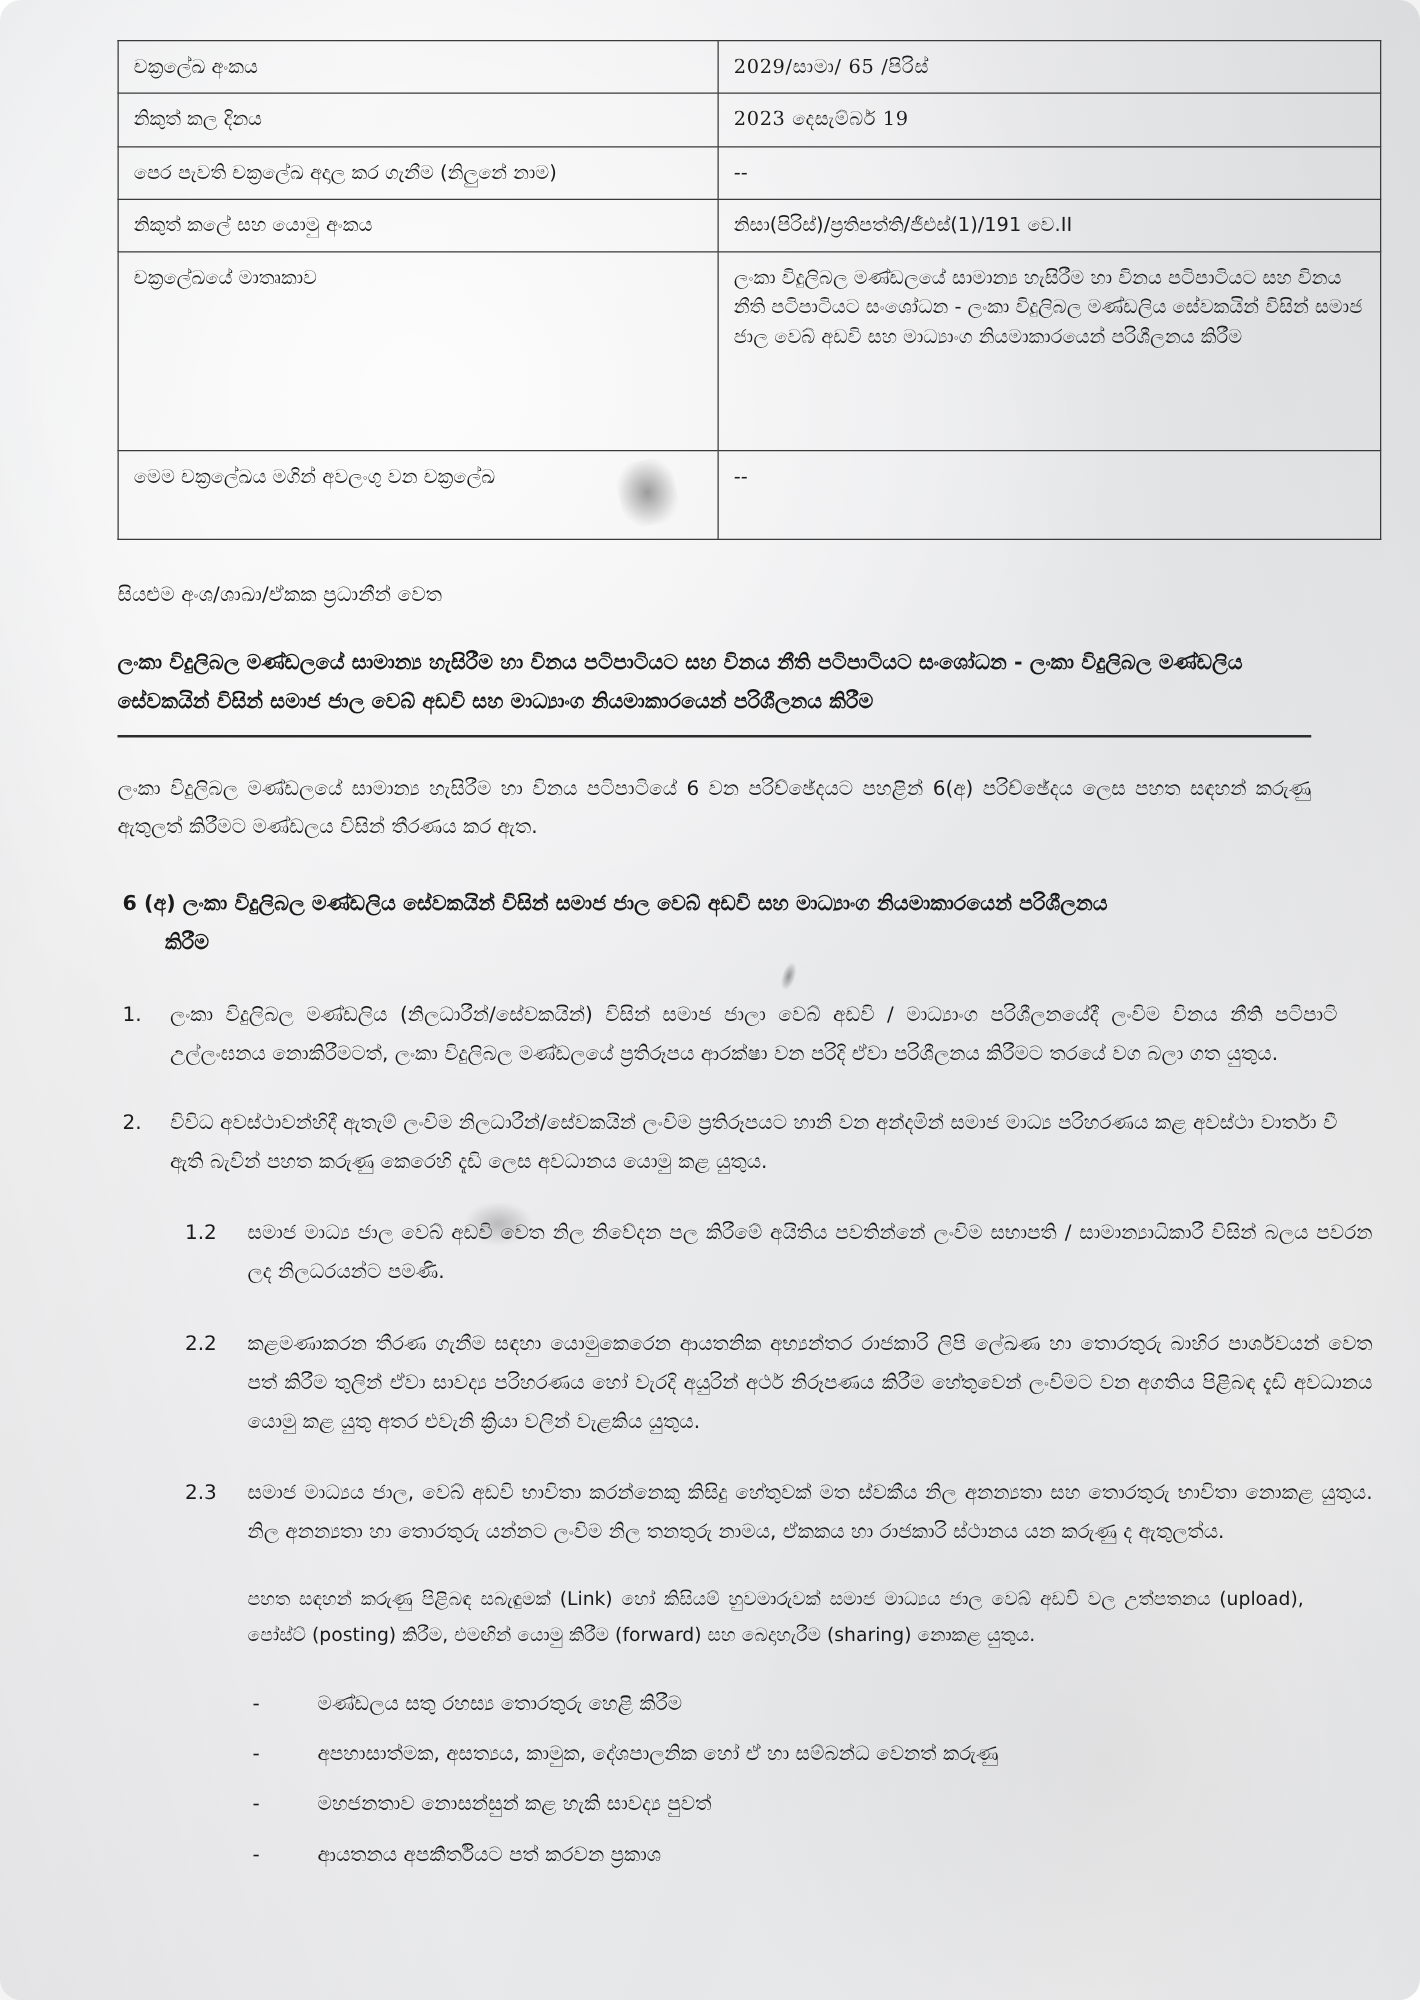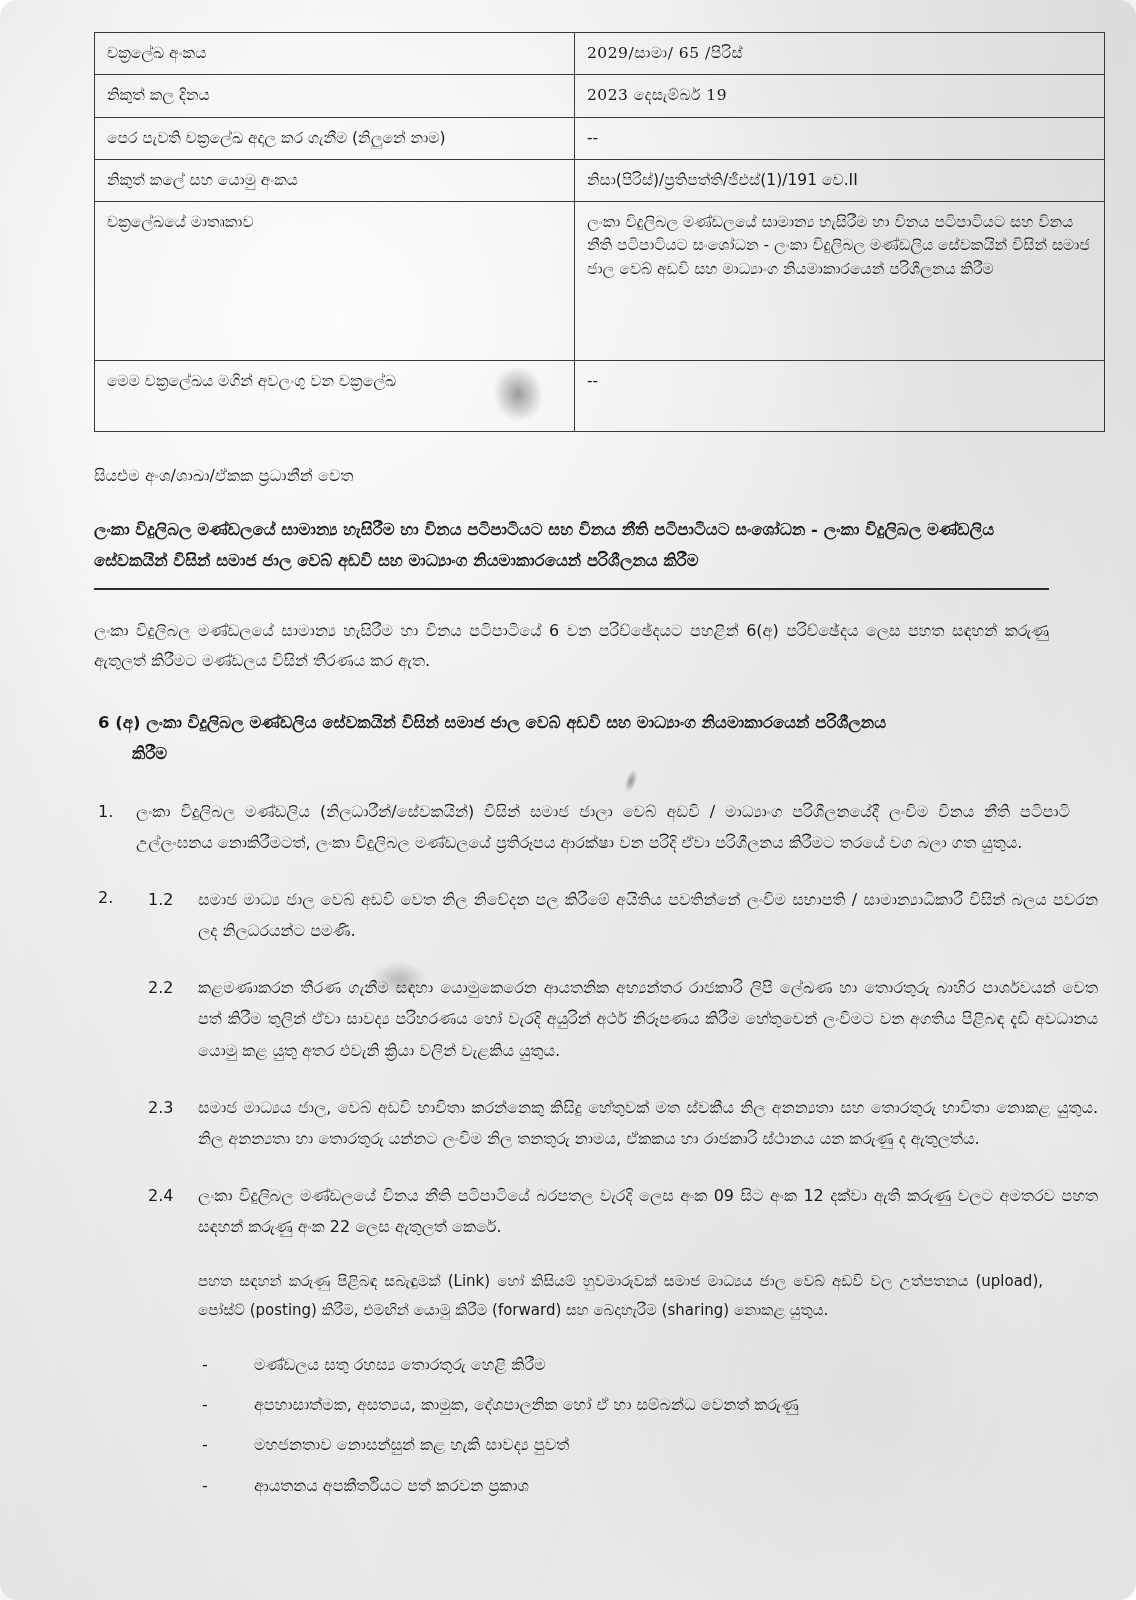--- a/index.html
+++ b/index.html
@@ -235,42 +235,39 @@
       <span class="cont">කිරීම</span>
     </div>
 
     <ol class="numlist">
       <li>
         <span class="num">1.</span>
         <span>ලංකා විදුලිබල මණ්ඩලිය (නිලධාරීන්/සේවකයින්) විසින් සමාජ ජාලා වෙබ් අඩවි / මාධ්‍යාංග පරිශීලනයේදී ලංවිම විනය නීති පටිපාටි උල්ලංඝනය නොකිරීමටත්, ලංකා විදුලිබල මණ්ඩලයේ ප්‍රතිරූපය ආරක්ෂා වන පරිදි ඒවා පරිශීලනය කිරීමට තරයේ වග බලා ගත යුතුය.</span>
       </li>
       <li>
         <span class="num">2.</span>
+        <span>විවිධ අවස්ථාවන්හිදී ඇතැම් ලංවිම නිලධාරීන්/සේවකයින් ලංවිම ප්‍රතිරූපයට හානි වන අන්දමින් සමාජ මාධ්‍ය පරිහරණය කළ අවස්ථා වාර්තා වී ඇති බැවින් පහත කරුණු කෙරෙහි දැඩි ලෙස අවධානය යොමු කළ යුතුය.</span>
       </li>
     </ol>
 
     <div class="sub">
       <span class="num">1.2</span>
       <span>සමාජ මාධ්‍ය ජාල වෙබ් අඩවි වෙත නිල නිවේදන පල කිරීමේ අයිතිය පවතින්නේ ලංවිම සභාපති / සාමාන්‍යාධිකාරී විසින් බලය පවරන ලද නිලධරයන්ට පමණි.</span>
     </div>
 
     <div class="sub">
       <span class="num">2.2</span>
       <span>කළමණාකරන තීරණ ගැනීම සඳහා යොමුකෙරෙන ආයතනික අභ්‍යන්තර රාජකාරි ලිපි ලේඛණ හා තොරතුරු බාහිර පාර්ශවයන් වෙත පත් කිරීම තුලින් ඒවා සාවද්‍ය පරිහරණය හෝ වැරදි අයුරින් අර්ථ නිරූපණය කිරීම හේතුවෙන් ලංවිමට වන අගතිය පිළිබඳ දැඩි අවධානය යොමු කළ යුතු අතර එවැනි ක්‍රියා වලින් වැළකිය යුතුය.</span>
     </div>
 
     <div class="sub">
       <span class="num">2.3</span>
       <span>සමාජ මාධ්‍යය ජාල, වෙබ් අඩවි භාවිතා කරන්නෙකු කිසිදු හේතුවක් මත ස්වකීය නිල අනන්‍යතා සහ තොරතුරු භාවිතා නොකළ යුතුය. නිල අනන්‍යතා හා තොරතුරු යන්නට ලංවිම නිල තනතුරු නාමය, ඒකකය හා රාජකාරි ස්ථානය යන කරුණු ද ඇතුලත්ය.</span>
     </div>
 
-    <div class="sub">
-      <span class="num">2.4</span>
-      <span>ලංකා විදුලිබල මණ්ඩලයේ විනය නීති පටිපාටියේ බරපතල වැරදි ලෙස අංක 09 සිට අංක 12 දක්වා ඇති කරුණු වලට අමතරව පහත සඳහන් කරුණු අංක 22 ලෙස ඇතුලත් කෙරේ.</span>
-    </div>
 
     <div class="sub-cont">පහත සඳහන් කරුණු පිළිබඳ සබැඳුමක් (Link) හෝ කිසියම් හුවමාරුවක් සමාජ මාධ්‍යය ජාල වෙබ් අඩවි වල උත්පතනය (upload), පෝස්ට් (posting) කිරීම, එමඟින් යොමු කිරීම (forward) සහ බෙදාහැරීම (sharing) නොකළ යුතුය.</div>
 
     <ul class="dashlist">
       <li>
         <span class="dash">-</span>
         <span>මණ්ඩලය සතු රහස්‍ය තොරතුරු හෙළි කිරීම</span>
       </li>
       <li>
         <span class="dash">-</span>

